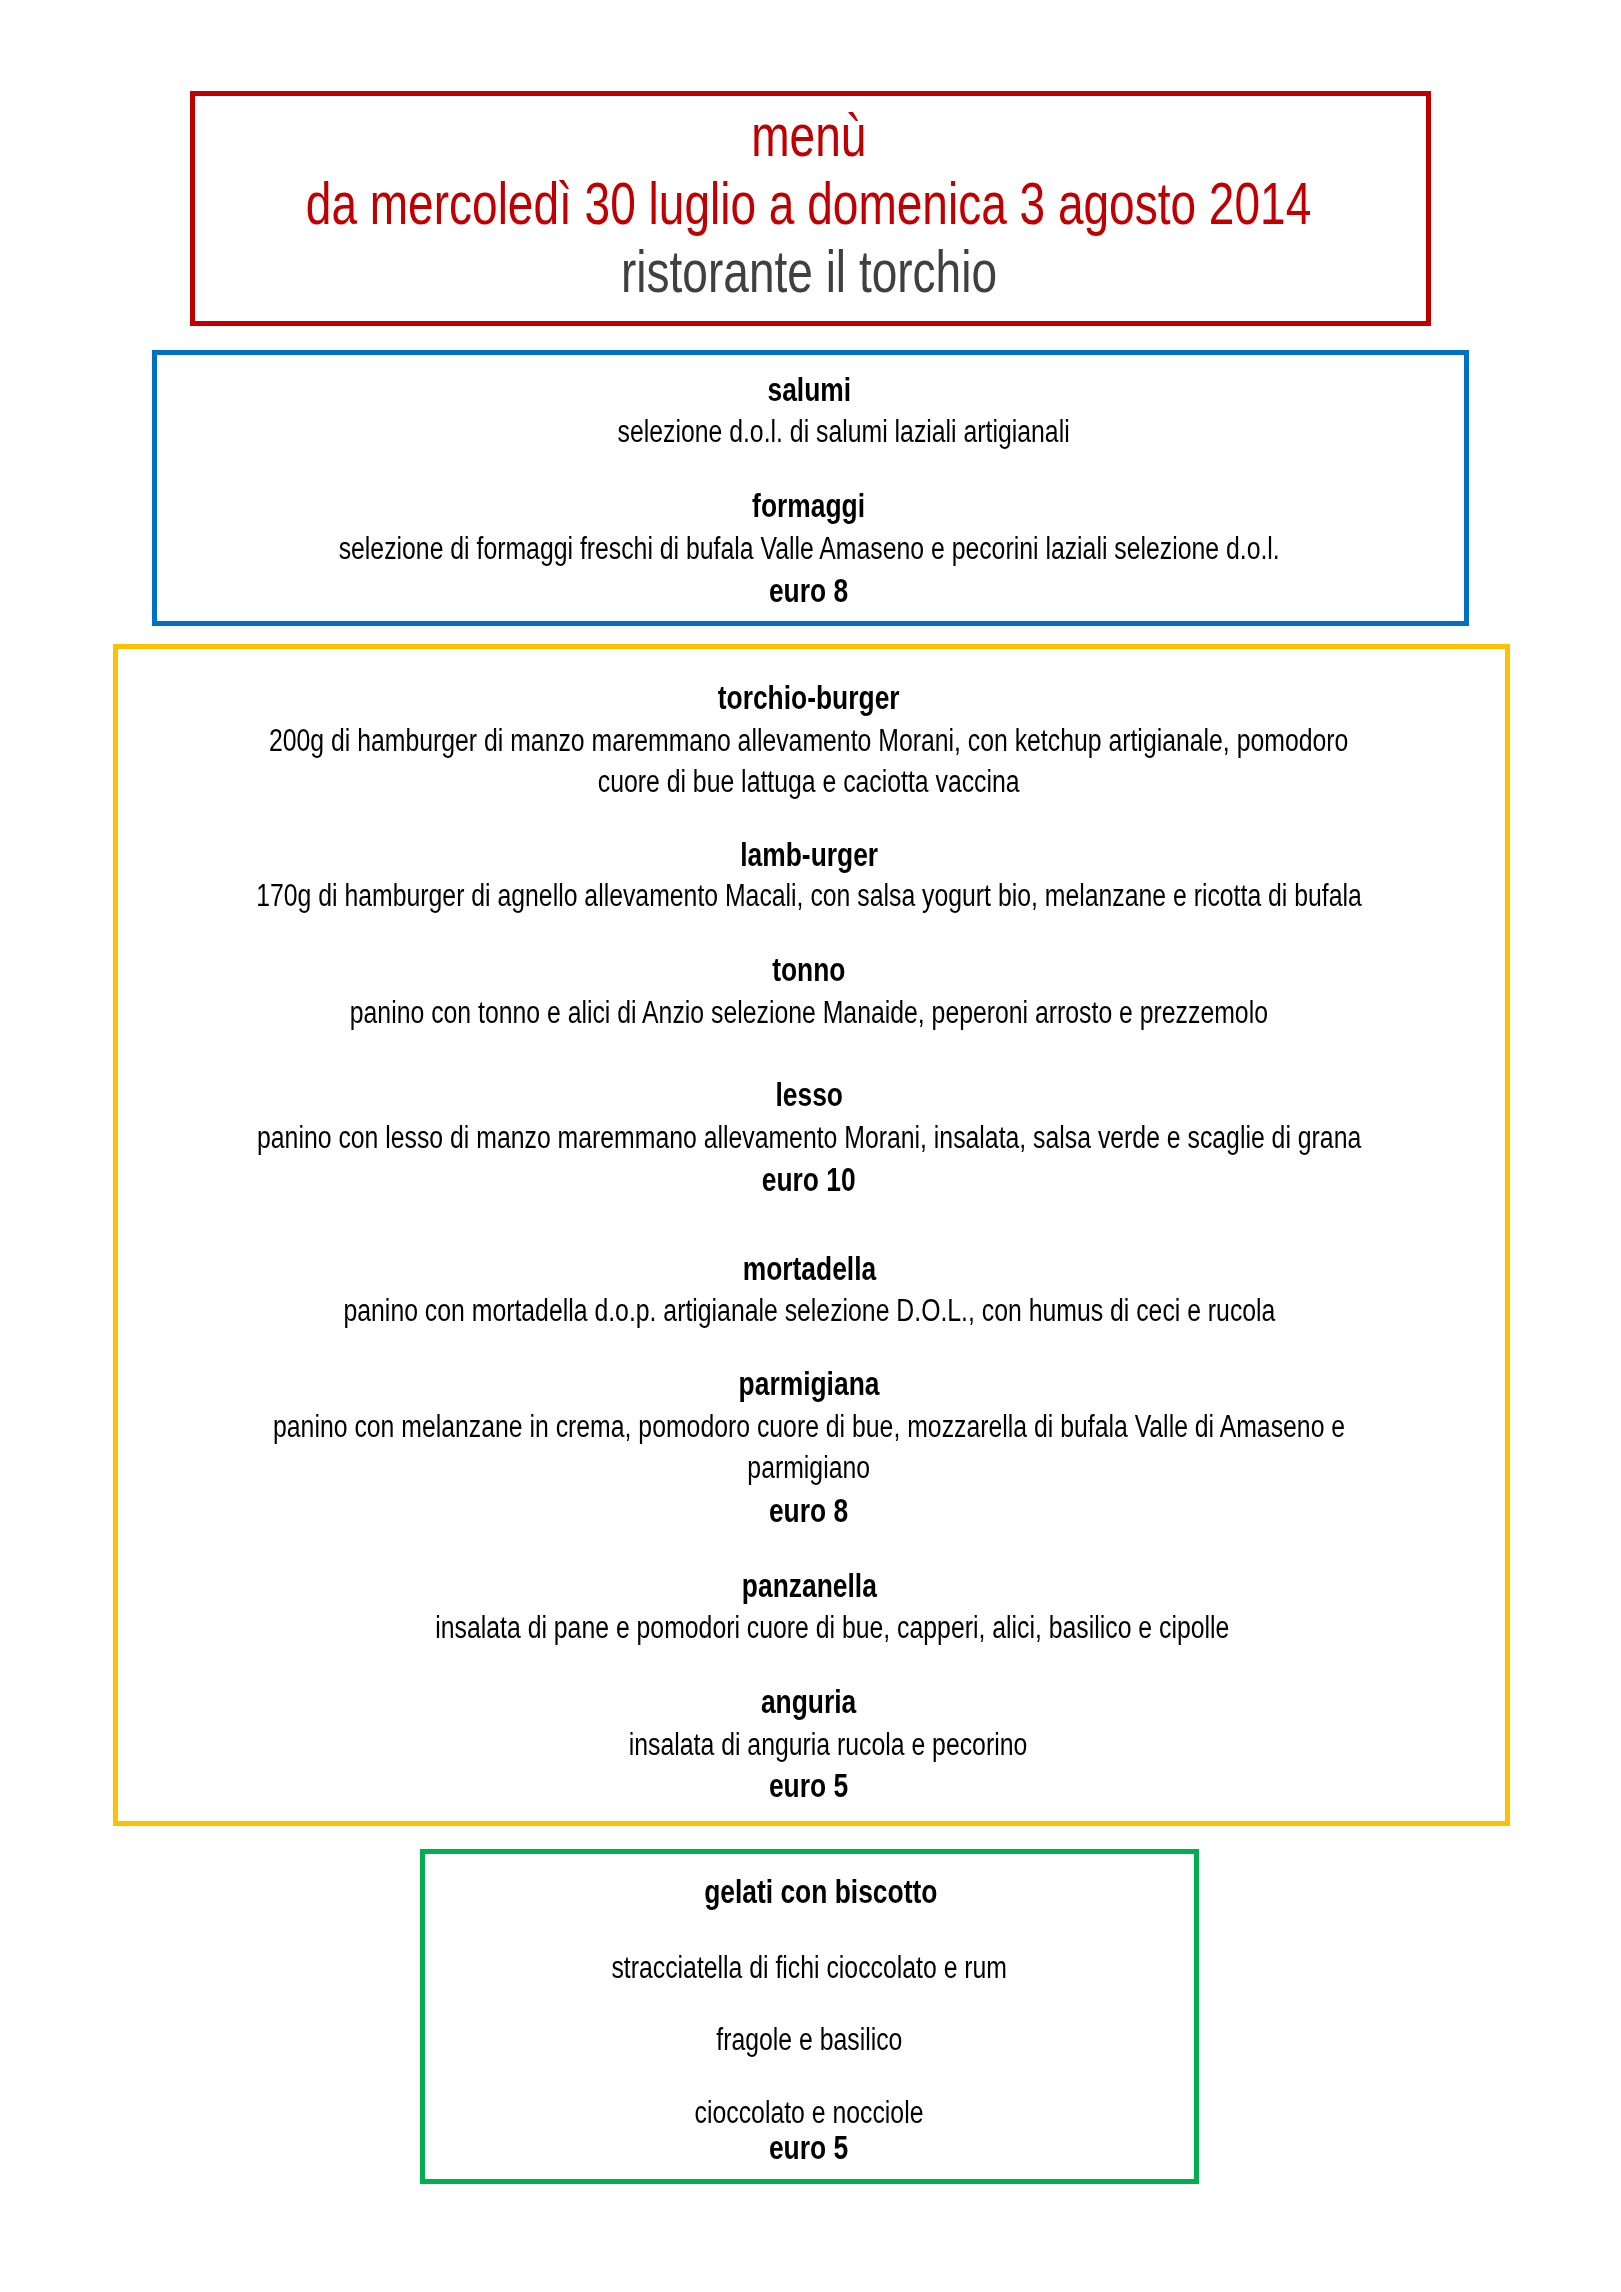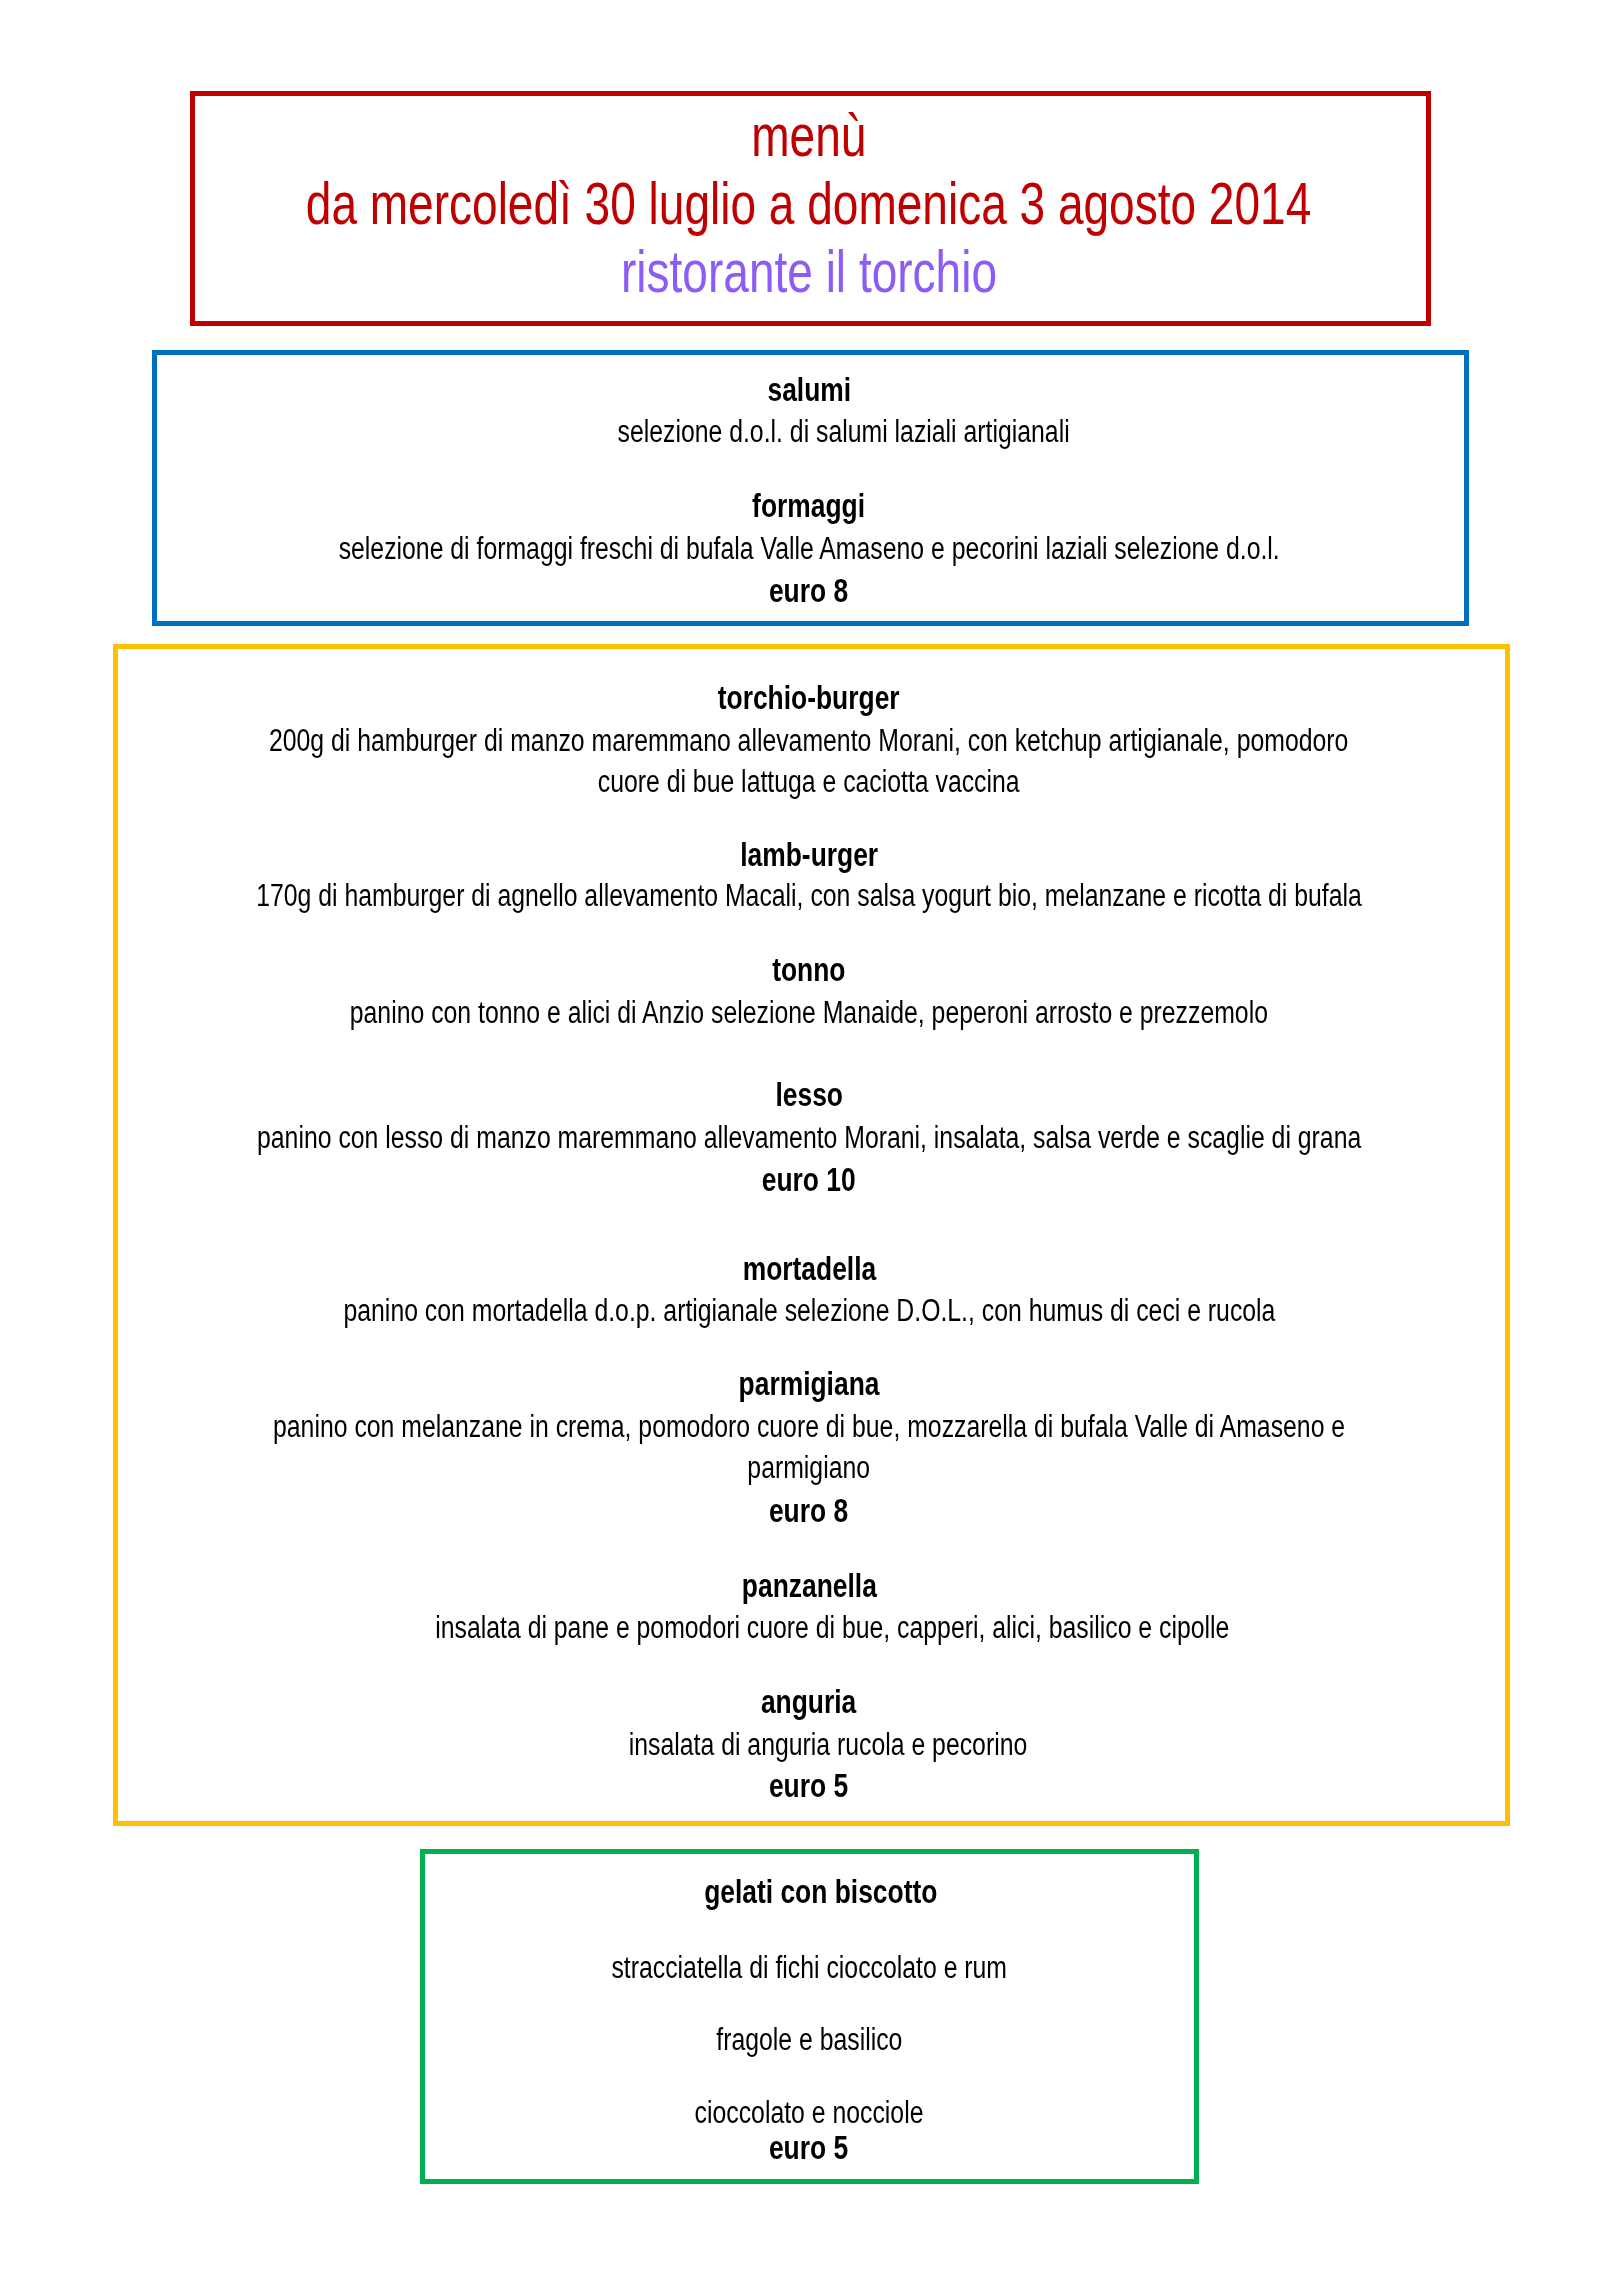--- a/index.html
+++ b/index.html
@@ -66,21 +66,21 @@
 </head>
 <body>
 
 <div class="box" style="left:190px; top:91px; width:1241px; height:235px; border-color:#C00000;"></div>
 <div class="box" style="left:152px; top:350px; width:1317px; height:276px; border-color:#0070C0;"></div>
 <div class="box" style="left:113px; top:644px; width:1397px; height:1182px; border-color:#FFC000;"></div>
 <div class="box" style="left:420px; top:1849px; width:779px; height:335px; border-color:#00B050;"></div>
 
 <div class="line title" style="top:102px; color:#C00000;"><span>menù</span></div>
 <div class="line title" style="top:170px; color:#C00000;"><span>da mercoledì 30 luglio a domenica 3 agosto 2014</span></div>
-<div class="line title" style="top:238px; color:#8b5cf6;"><span>ristorante il torchio</span></div>
+<div class="line title" style="top:238px; color:#404040;"><span>ristorante il torchio</span></div>
 
 <div class="line head" style="top:370px;"><span>salumi</span></div>
 <div class="line body-text" style="top:412px;padding-left:35px;"><span>selezione d.o.l. di salumi laziali artigianali</span></div>
 <div class="line head" style="top:486px;"><span>formaggi</span></div>
 <div class="line body-text" style="top:529px;"><span>selezione di formaggi freschi di bufala Valle Amaseno  e pecorini laziali selezione d.o.l.</span></div>
 <div class="line price" style="top:571px;"><span>euro 8</span></div>
 
 <div class="line head" style="top:678px;"><span>torchio-burger</span></div>
 <div class="line body-text" style="top:721px;"><span>200g di hamburger di manzo maremmano allevamento Morani, con ketchup artigianale, pomodoro</span></div>
 <div class="line body-text" style="top:762px;"><span>cuore di bue lattuga e caciotta vaccina</span></div>

